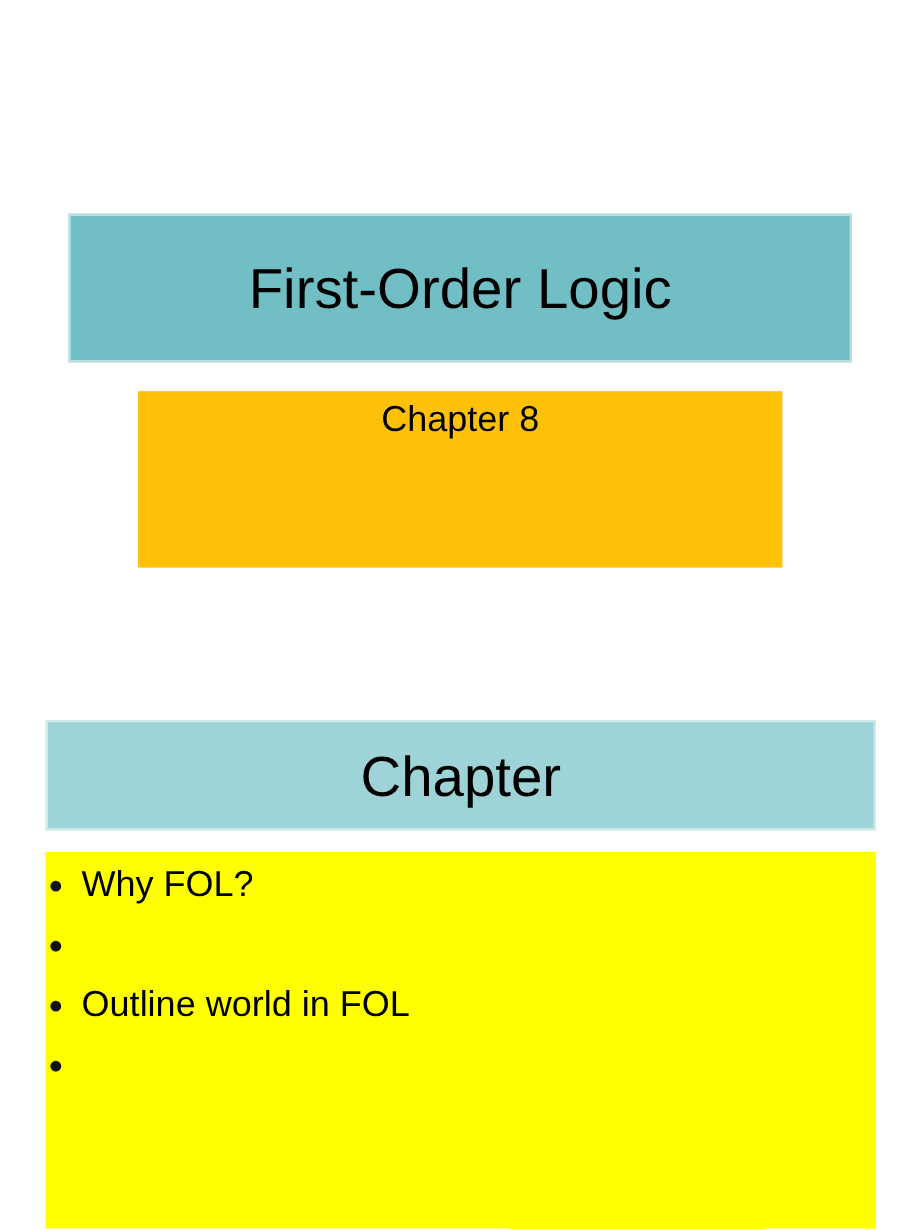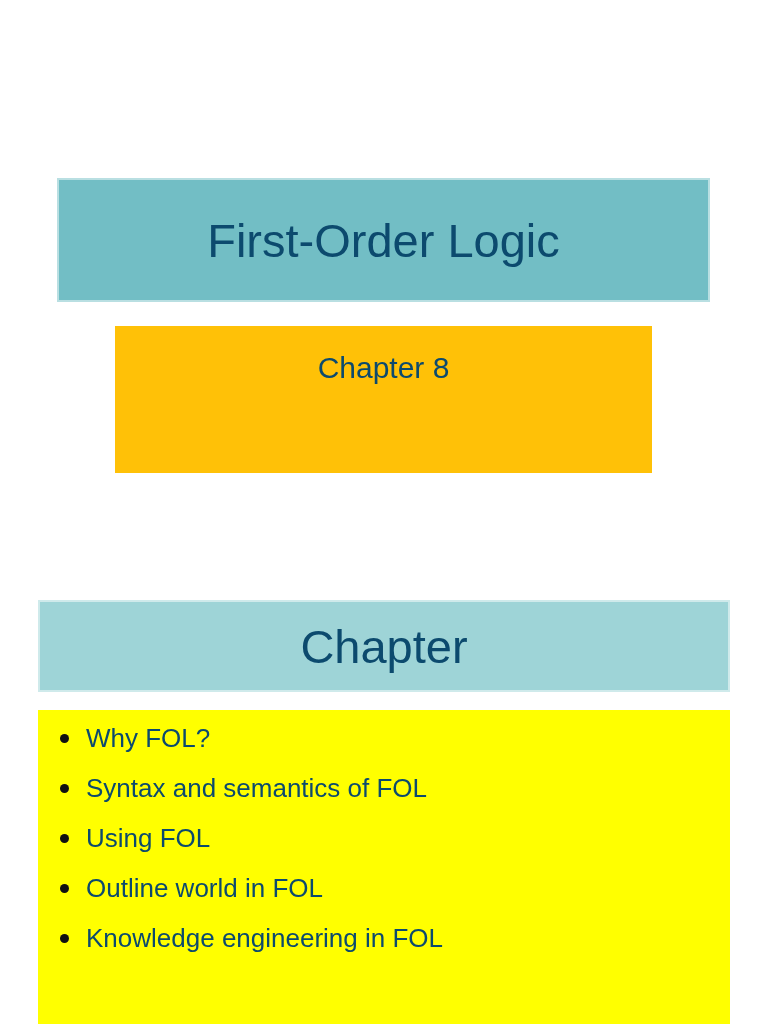--- a/index.html
+++ b/index.html
@@ -7,21 +7,21 @@
     padding: 0;
     background: #ffffff;
   }
   .canvas {
     position: relative;
     width: 768px;
     height: 1024px;
     background: #ffffff;
     overflow: hidden;
     font-family: "Liberation Sans", "DejaVu Sans", sans-serif;
-    color: #0c4a6e;
+    color: #000000;
   }
   .banner {
     position: absolute;
     box-sizing: border-box;
     display: flex;
     align-items: center;
     justify-content: center;
     border: 2px solid rgba(255,255,255,0.5);
   }
   .title-banner {
@@ -32,21 +32,21 @@
     font-size: 47px;
   }
   .chapter-box {
     position: absolute;
     box-sizing: border-box;
     left: 115px;
     top: 326px;
     width: 537px;
     height: 147px;
     text-align: center;
-    padding-top: 25px;
+    padding-top: 7px;
     font-size: 30px;
     line-height: 1.15;
   }
   .outline-banner {
     left: 38px;
     top: 600px;
     width: 692px;
     height: 92px;
     font-size: 47px;
   }
@@ -60,22 +60,22 @@
   }
   .bullets-box ul {
     list-style: none;
     margin: 0;
     padding: 3px 0 0 0;
   }
   .bullets-box li {
     height: 50px;
     display: flex;
     align-items: center;
-    padding-left: 22px;
-    font-size: 26px;
+    padding-left: 4px;
+    font-size: 30px;
     white-space: nowrap;
   }
   .dot {
     width: 9px;
     height: 9px;
     border-radius: 50%;
     background: #111111;
     margin-right: 17px;
     flex: 0 0 auto;
   }
@@ -101,30 +101,24 @@
   </div>
 
   <div class="bullets-box" style="background-color: rgb(255, 255, 0);">
     <ul>
       <li>
         <span class="dot"></span>
         <span>Why FOL?</span>
       </li>
       <li>
         <span class="dot"></span>
-        <span>Syntax and semantics of FOL</span>
-      </li>
-      <li>
-        <span class="dot"></span>
-        <span>Using FOL</span>
       </li>
       <li>
         <span class="dot"></span>
         <span>Outline world in FOL</span>
       </li>
       <li>
         <span class="dot"></span>
-        <span>Knowledge engineering in FOL</span>
       </li>
     </ul>
   </div>
 
 </div>
 
 </body></html>

